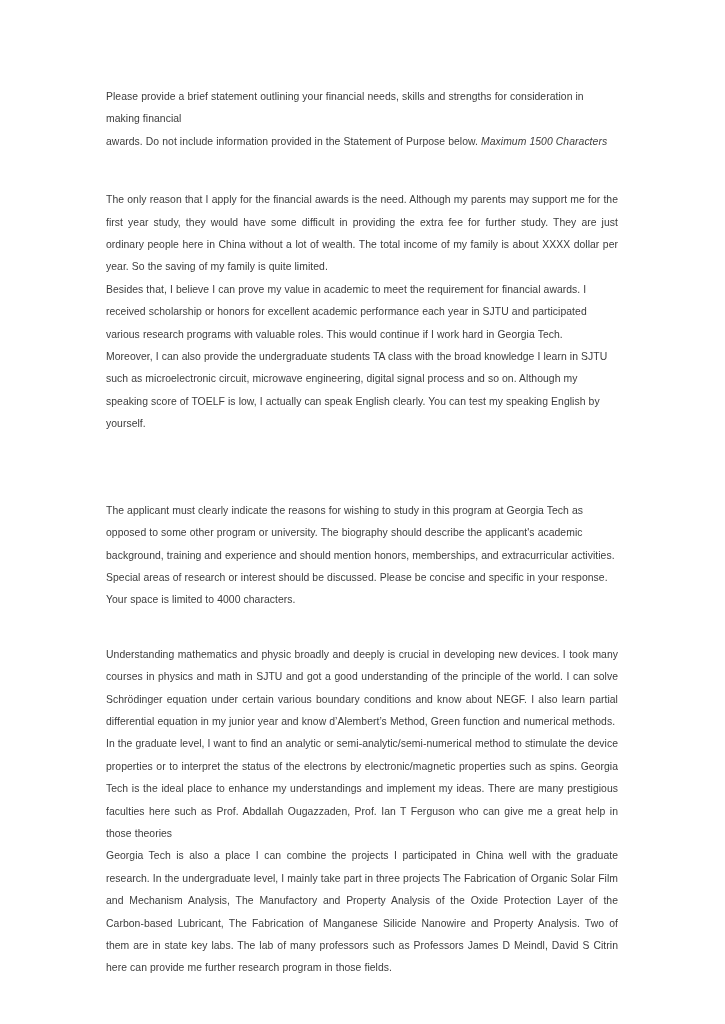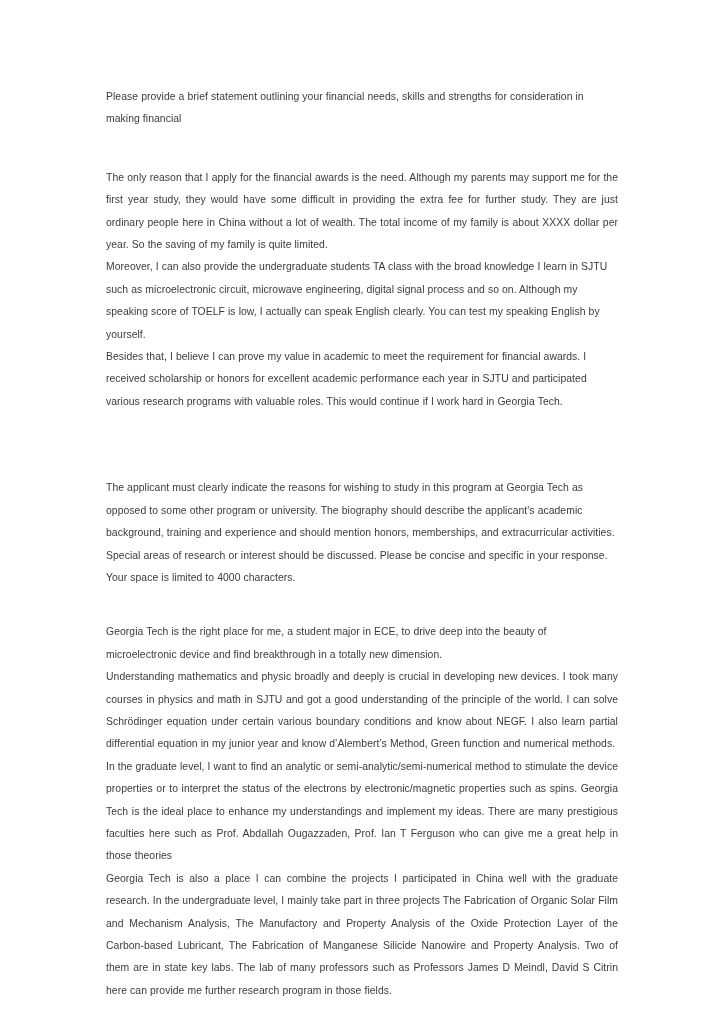--- a/index.html
+++ b/index.html
@@ -66,40 +66,40 @@
   .gap-medium  { height: 32px; }
 </style>
 </head>
 <body>
 
 <div class="page">
   <div class="doc-body">
 
     <div class="block">
       <p class="para instruction">Please provide a brief statement outlining your financial needs, skills and strengths for consideration in making financial</p>
+      <p class="para instruction"><span>awards. Do not include information provided in the Statement of Purpose below. </span><span class="emph">Maximum 1500 Characters</span></p>
     </div>
 
     <div class="gap-section"></div>
 
     <div class="block">
       <p class="para essay justify">The only reason that I apply for the financial awards is the need. Although my parents may support me for the first year study, they would have some difficult in providing the extra fee for further study. They are just ordinary people here in China without a lot of wealth. The total income of my family is about XXXX dollar per year. So the saving of my family is quite limited.</p>
+      <p class="para essay flush">Besides that, I believe I can prove my value in academic to meet the requirement for financial awards. I received scholarship or honors for excellent academic performance each year in SJTU and participated various research programs with valuable roles. This would continue if I work hard in Georgia Tech.</p>
       <p class="para essay flush">Moreover, I can also provide the undergraduate students TA class with the broad knowledge I learn in SJTU such as microelectronic circuit, microwave engineering, digital signal process and so on. Although my speaking score of TOELF is low, I actually can speak English clearly. You can test my speaking English by yourself.</p>
-      <p class="para essay flush">Besides that, I believe I can prove my value in academic to meet the requirement for financial awards. I received scholarship or honors for excellent academic performance each year in SJTU and participated various research programs with valuable roles. This would continue if I work hard in Georgia Tech.</p>
     </div>
 
     <div class="gap-large"></div>
 
     <div class="block">
       <p class="para instruction">The applicant must clearly indicate the reasons for wishing to study in this program at Georgia Tech as opposed to some other program or university. The biography should describe the applicant's academic background, training and experience and should mention honors, memberships, and extracurricular activities. Special areas of research or interest should be discussed. Please be concise and specific in your response. Your space is limited to 4000 characters.</p>
     </div>
 
     <div class="gap-medium"></div>
 
     <div class="block">
-      <p class="para essay flush">Georgia Tech is the right place for me, a student major in ECE, to drive deep into the beauty of microelectronic device and find breakthrough in a totally new dimension.</p>
       <p class="para essay justify">Understanding mathematics and physic broadly and deeply is crucial in developing new devices. I took many courses in physics and math in SJTU and got a good understanding of the principle of the world. I can solve Schrödinger equation under certain various boundary conditions and know about NEGF. I also learn partial differential equation in my junior year and know d’Alembert’s Method, Green function and numerical methods.</p>
       <p class="para essay justify">In the graduate level, I want to find an analytic or semi-analytic/semi-numerical method to stimulate the device properties or to interpret the status of the electrons by electronic/magnetic properties such as spins. Georgia Tech is the ideal place to enhance my understandings and implement my ideas. There are many prestigious faculties here such as Prof. Abdallah Ougazzaden, Prof. Ian T Ferguson who can give me a great help in those theories</p>
       <p class="para essay justify">Georgia Tech is also a place I can combine the projects I participated in China well with the graduate research. In the undergraduate level, I mainly take part in three projects The Fabrication of Organic Solar Film and Mechanism Analysis, The Manufactory and Property Analysis of the Oxide Protection Layer of the Carbon-based Lubricant, The Fabrication of Manganese Silicide Nanowire and Property Analysis. Two of them are in state key labs. The lab of many professors such as Professors James D Meindl, David S Citrin here can provide me further research program in those fields.</p>
 
     </div>
 
   </div>
 </div>
 
 </body></html>

